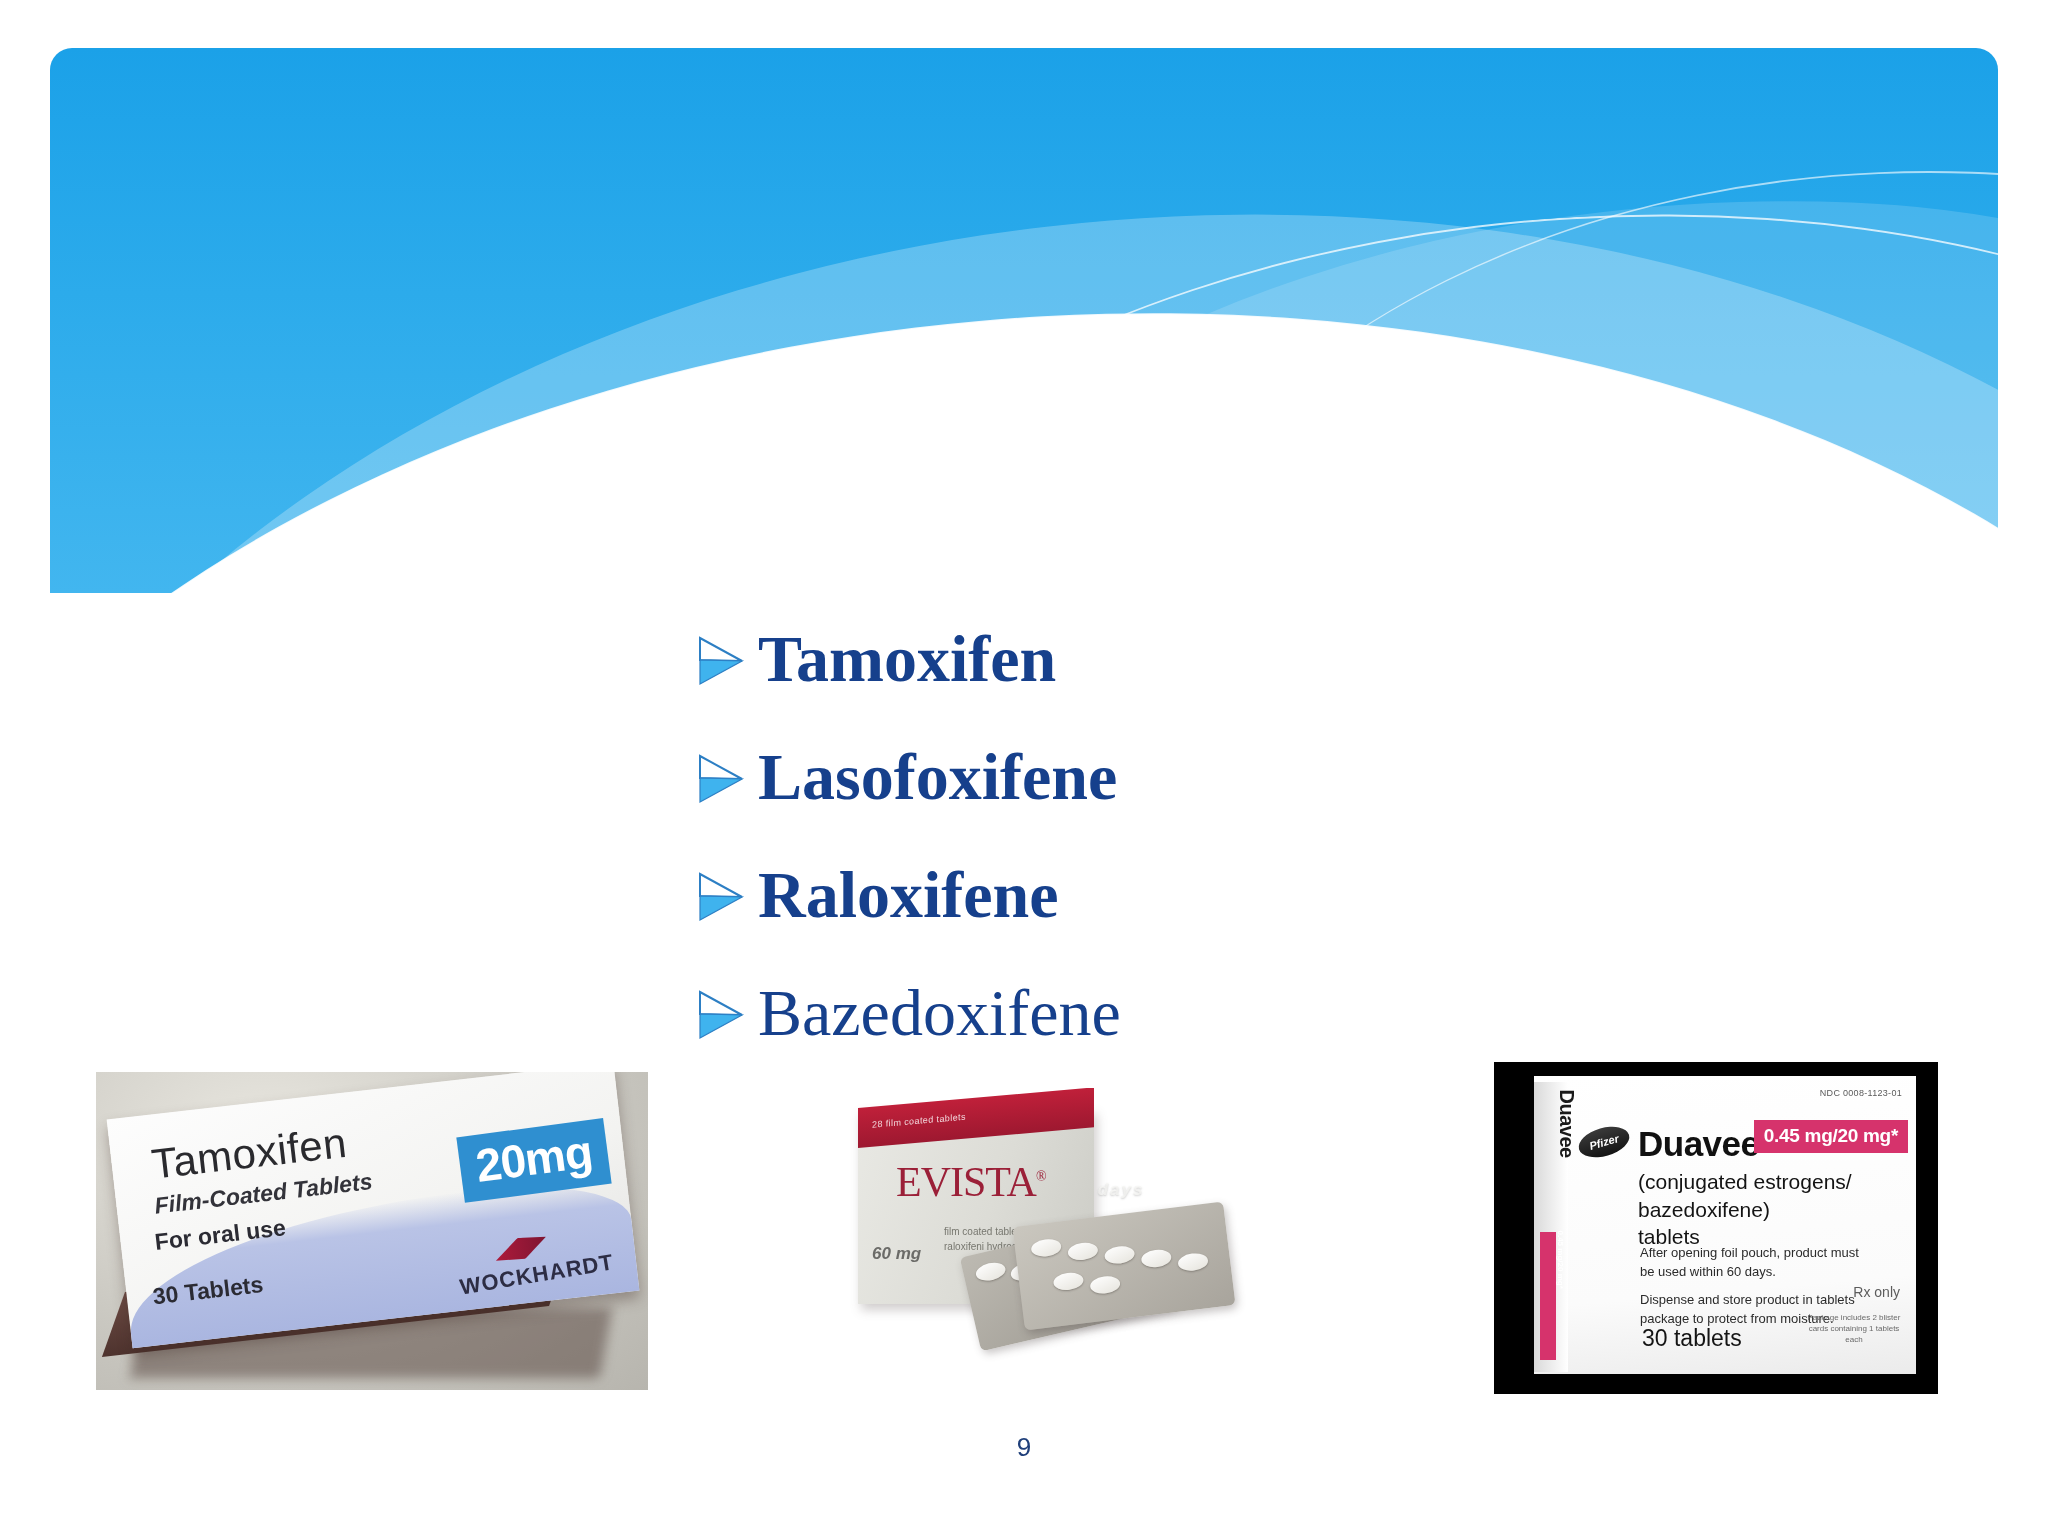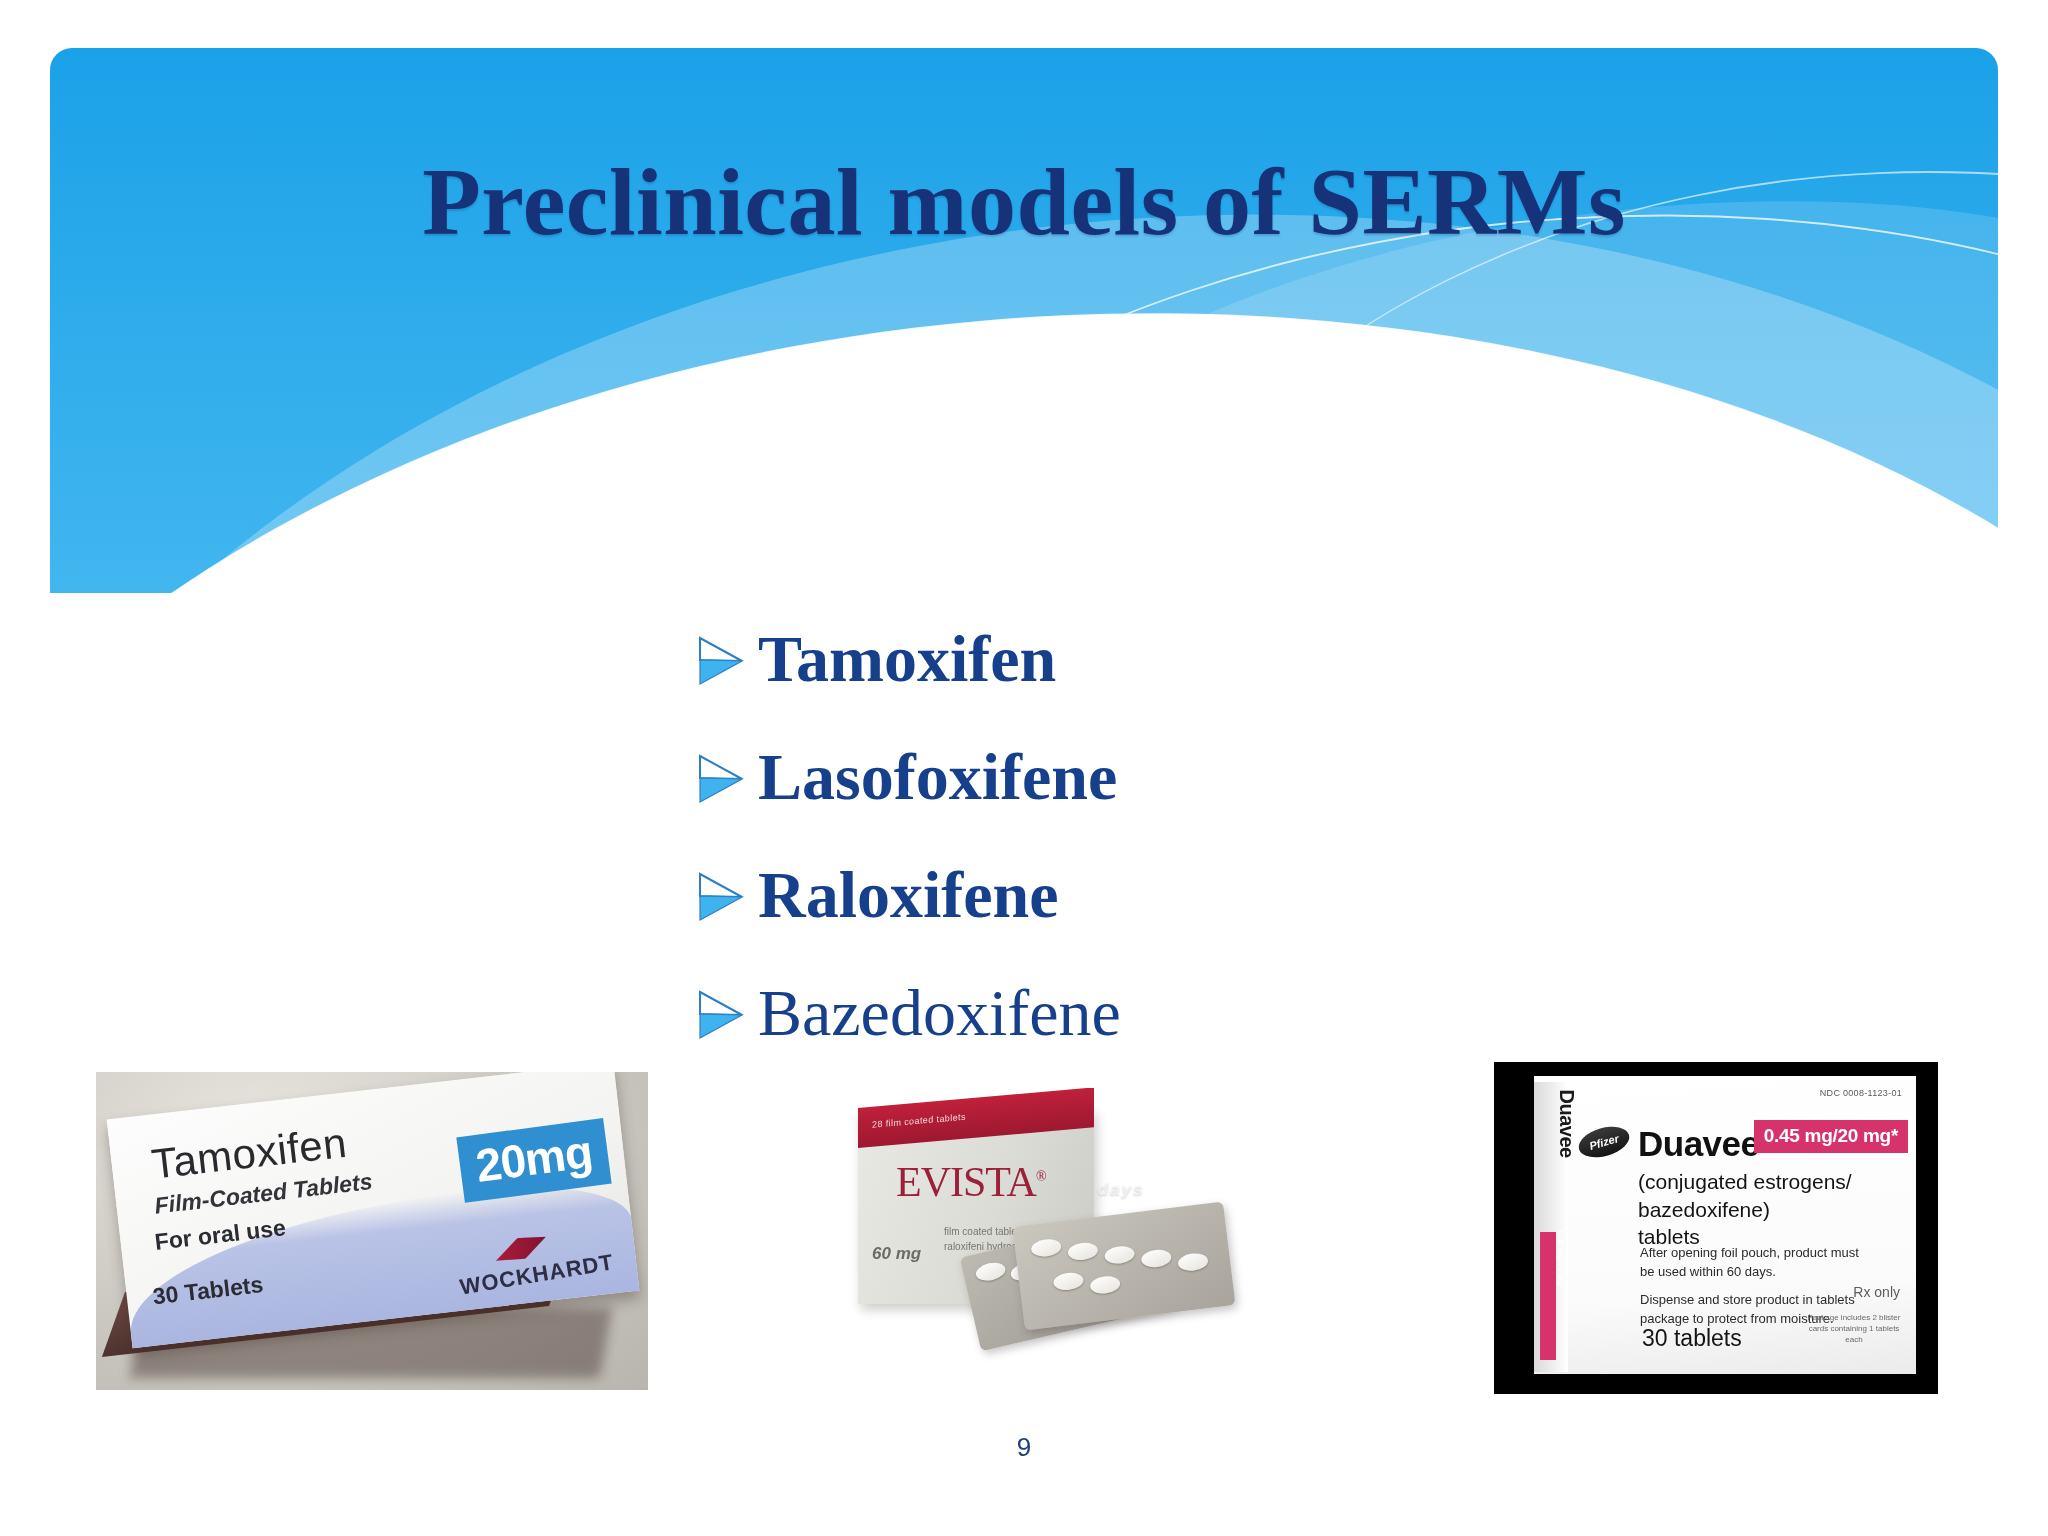--- a/index.html
+++ b/index.html
@@ -446,21 +446,20 @@
 
   <div class="banner">
     <div class="banner-fill"></div>
     <div class="wave-light"></div>
     <div class="wave-light2"></div>
     <div class="hairline-a"></div>
     <div class="hairline-b"></div>
     <div class="wave-white"></div>
   </div>
 
-  <div class="title">Preclinical models of SERMs</div>
 
   <div class="bullets">
 
     <div class="bullet-row bold">
       <span class="bullet-icon">
         <svg viewBox="0 0 62 62" xmlns="http://www.w3.org/2000/svg">
           <path d="M10 8 L52 31 L10 30 Z" fill="none" stroke="#2d7fc4" stroke-width="2"></path>
           <path d="M10 54 L52 31 L10 30 Z" fill="#3fb3ee" stroke="#2d7fc4" stroke-width="1.2"></path>
         </svg>
       </span>

